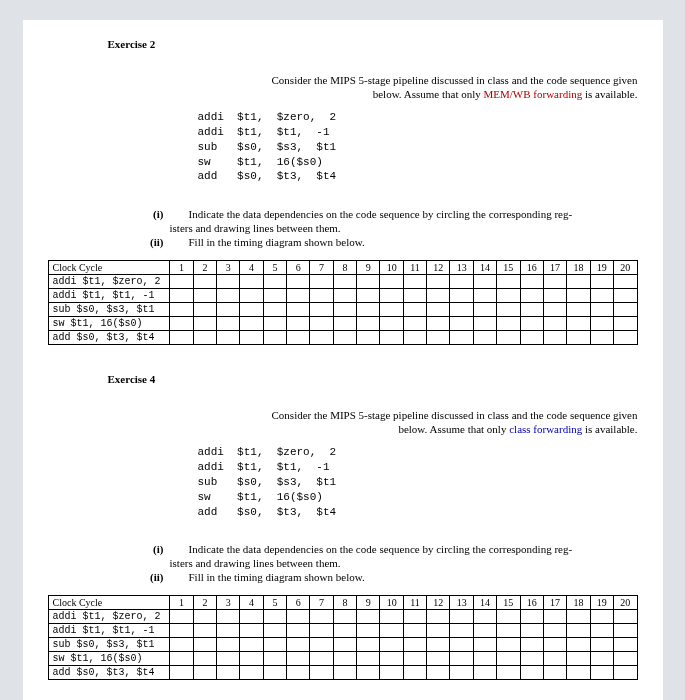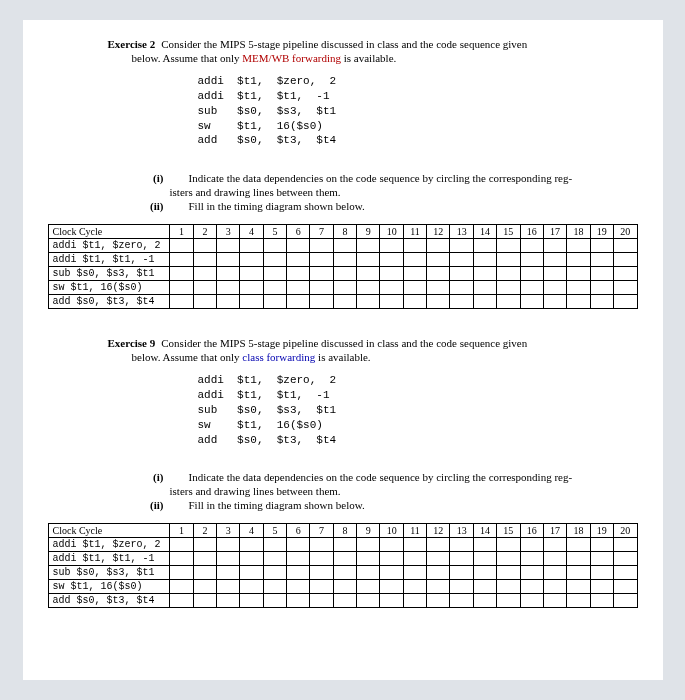--- a/index.html
+++ b/index.html
@@ -17,32 +17,35 @@
       width: 640px;
       padding: 18px 25px 30px 25px;
       min-height: 660px;
     }
     .exercise-block {
       margin-bottom: 28px;
     }
     .exercise-header {
       display: flex;
       margin-bottom: 2px;
+      text-align: right;
     }
     .exercise-label {
       font-weight: bold;
       margin-right: 6px;
       padding-left: 60px;
     }
     .exercise-text {
       flex: 1;
+      margin-top: 36px;
     }
     .exercise-continue {
       padding-left: 84px;
       margin-bottom: 10px;
+      text-align: right;
     }
     .hl-red { color: #b00000; }
     .hl-blue { color: #0000b0; }
     .code-block {
       font-family: 'Courier New', monospace;
       font-size: 11px;
       white-space: pre;
       padding-left: 150px;
       margin-bottom: 24px;
       line-height: 1.35;
@@ -264,21 +267,21 @@
             <td></td>
             <td></td>
             <td></td>
           </tr>
     </tbody>
       </table>
   </div>
 
   <div class="exercise-block">
     <div class="exercise-header">
-      <span class="exercise-label">Exercise 9</span>
+      <span class="exercise-label">Exercise 4</span>
       <span class="exercise-text">Consider the MIPS 5-stage pipeline discussed in class and the code sequence given</span>
     </div>
     <div class="exercise-continue">
       <span>below. Assume that only </span><span class="hl-blue">class forwarding</span><span> is available.</span>
     </div>
     <div class="code-block">addi  $t1,  $zero,  2
 addi  $t1,  $t1,  -1
 sub   $s0,  $s3,  $t1
 sw    $t1,  16($s0)
 add   $s0,  $t3,  $t4</div>

